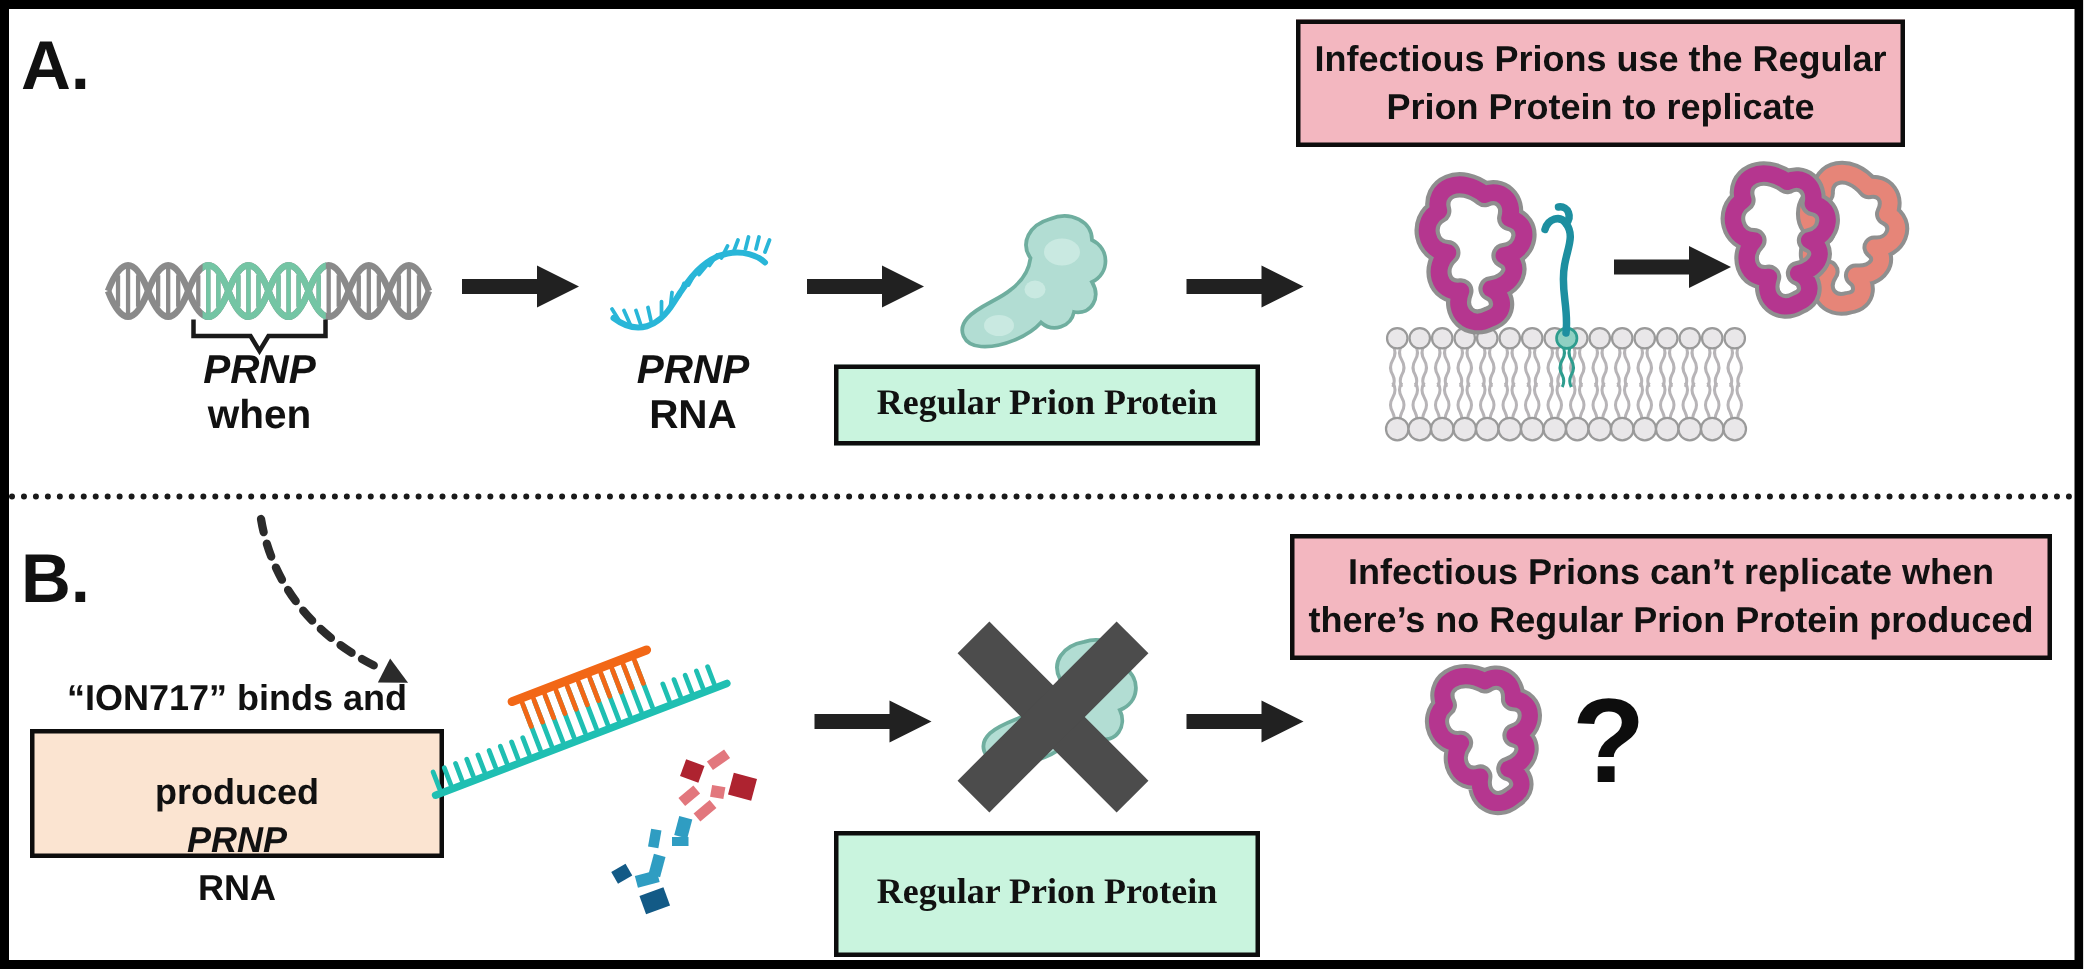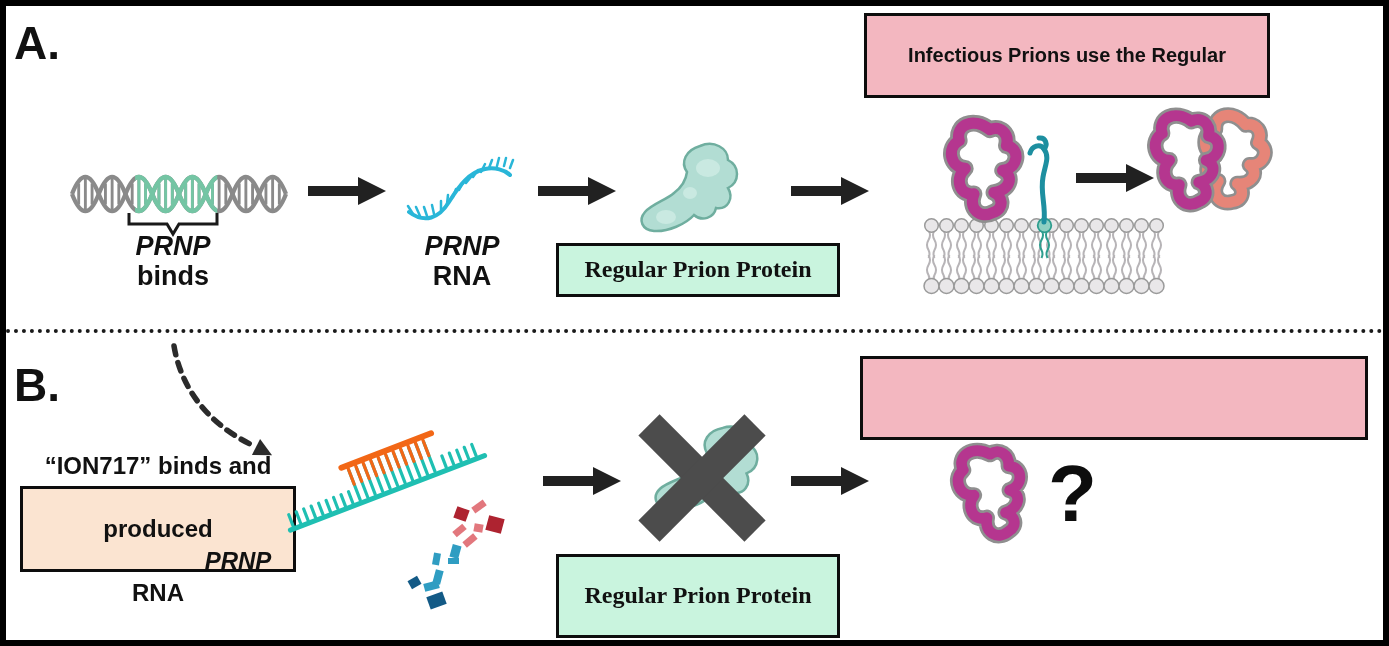--- a/index.html
+++ b/index.html
@@ -12,23 +12,23 @@
   .panel-label{position:absolute;font-size:46px;font-weight:bold;color:#111;}
   .label-box{
     position:absolute;border:3px solid #0d0d0d;display:flex;flex-direction:column;
     justify-content:center;align-items:center;text-align:center;font-weight:bold;
     color:#111;line-height:1.32;box-sizing:border-box;padding:2px 6px;
   }
   .label-box span{display:block;}
   .box-pink{background:var(--box-pink,#f3b7c0);}
   .box-green{background:var(--box-green,#c9f4de);font-family:Liberation Serif, serif;}
   .box-tan{background:var(--box-tan,#fbe4d1);}
-  .fs22{font-size:20px;justify-content:center;} .fs24{font-size:24px;}
+  .fs22{font-size:24px;justify-content:center;} .fs24{font-size:24px;}
   .caption{position:absolute;text-align:center;font-weight:bold;font-size:27px;line-height:1.12;color:#111;}
-  .it{font-style:italic;text-align:right;}
+  .it{font-style:italic;}
   .abs{position:absolute;}
   svg{overflow:visible;display:block;}
   
   .arrow-fill{fill:var(--arrow-black,#212121);}
   .dna-strand{fill:none;stroke:var(--dna-gray,#8a8a8a);stroke-width:4.5;}
   .dna-rung{fill:none;stroke:var(--dna-gray,#8a8a8a);stroke-width:3;}
   .dna-strand.green{stroke:var(--dna-green,#74c5a4);}
   .dna-rung.green{stroke:var(--dna-green,#74c5a4);}
   .bracket{fill:none;stroke:#1a1a1a;stroke-width:3;}
   .rna-line{fill:none;stroke:var(--rna-cyan,#29b6d8);stroke-width:4;stroke-linecap:round;}
@@ -103,21 +103,21 @@
       <path class="dna-rung green" d="M63,14V36 M70,8V42 M77,14V36 M91,14V36 M98,8V42 M105,14V36 M119,14V36 M126,8V42 M133,14V36 M147,14V36"></path>
       <path class="dna-strand green" d="M28,25 Q42,-11 56,25 Q70,61 84,25 Q98,-11 112,25 Q126,61 140,25 Q154,-11 168,25"></path>
       <path class="dna-strand green" d="M28,25 Q42,61 56,25 Q70,-11 84,25 Q98,61 112,25 Q126,-11 140,25 Q154,61 168,25"></path>
     </g>
   </svg>
   <svg class="abs" style="left:127px;top:211px;" width="92" height="26" viewBox="0 0 92 26">
     <path class="bracket" d="M2,2 V13 H40 L46,23 L52,13 H90 V2"></path>
   </svg>
   <div class="caption" style="left:103px;top:231px;width:140px;">
     <span class="it">PRNP</span><br>
-    <span>binds</span>
+    <span>when</span>
   </div>
 
   <svg class="abs" style="left:308px;top:176px;" width="80" height="30" viewBox="0 0 80 30">
       <use href="#arrow-shape"></use>
     </svg>
 
   <svg class="abs" style="left:403px;top:152px;" width="112" height="80" viewBox="0 0 112 80">
     <path class="rna-tick" d="M10,62L5,54 M17,64L13,55 M24,64L21,55 M31,62L29,53 M38,58L38,49 M44,52L45,43 M50,45L53,37 M56,38L60,31 M63,31L68,25 M70,25L75,18 M78,20L82,12 M86,16L89,8 M94,14L96,6 M101,14L103,6 M107,16L110,8"></path>
     <path class="rna-line" d="M6,60 C22,72 36,66 46,50 C56,34 66,20 82,17 C92,15 102,18 107,23"></path>
   </svg>
@@ -136,20 +136,21 @@
   <div class="label-box box-green fs24" style="left:556px;top:243px;width:284px;height:54px;">
     <span>Regular Prion Protein</span>
   </div>
 
   <svg class="abs" style="left:791px;top:176px;" width="80" height="30" viewBox="0 0 80 30">
       <use href="#arrow-shape"></use>
     </svg>
 
   <div class="label-box box-pink fs22" style="left:864px;top:13px;width:406px;height:85px;">
     <span>Infectious Prions use the Regular</span>
+    <span>Prion Protein to replicate</span>
   </div>
 
   <svg class="abs" style="left:924px;top:218px;" width="242" height="76" viewBox="0 0 242 76">
     <use href="#lipid-t" x="0"></use>
       <use href="#lipid-t" x="15"></use>
       <use href="#lipid-t" x="30"></use>
       <use href="#lipid-t" x="45"></use>
     <use href="#lipid-t" x="60"></use>
       <use href="#lipid-t" x="75"></use>
       <use href="#lipid-t" x="90"></use>
@@ -251,20 +252,22 @@
 
   <div class="label-box box-green fs24" style="left:556px;top:554px;width:284px;height:84px;">
     <span>Regular Prion Protein</span>
   </div>
 
   <svg class="abs" style="left:791px;top:466px;" width="80" height="30" viewBox="0 0 80 30">
       <use href="#arrow-shape"></use>
     </svg>
 
   <div class="label-box box-pink fs22" style="left:860px;top:356px;width:508px;height:84px;">
+    <span>Infectious Prions can’t replicate when</span>
+    <span>there’s no Regular Prion Protein produced</span>
   </div>
 
   <svg class="abs" style="left:938px;top:442px;" width="100" height="110" viewBox="0 0 100 110">
     <use href="#scribble" style="--c:var(--prion-magenta,#b5368f)" transform="translate(10,6) scale(1.2) rotate(-8)"></use>
   </svg>
   <div class="qmark" style="left:1048px;top:448px;">?</div>
 
 </div>
 
 </body></html>

